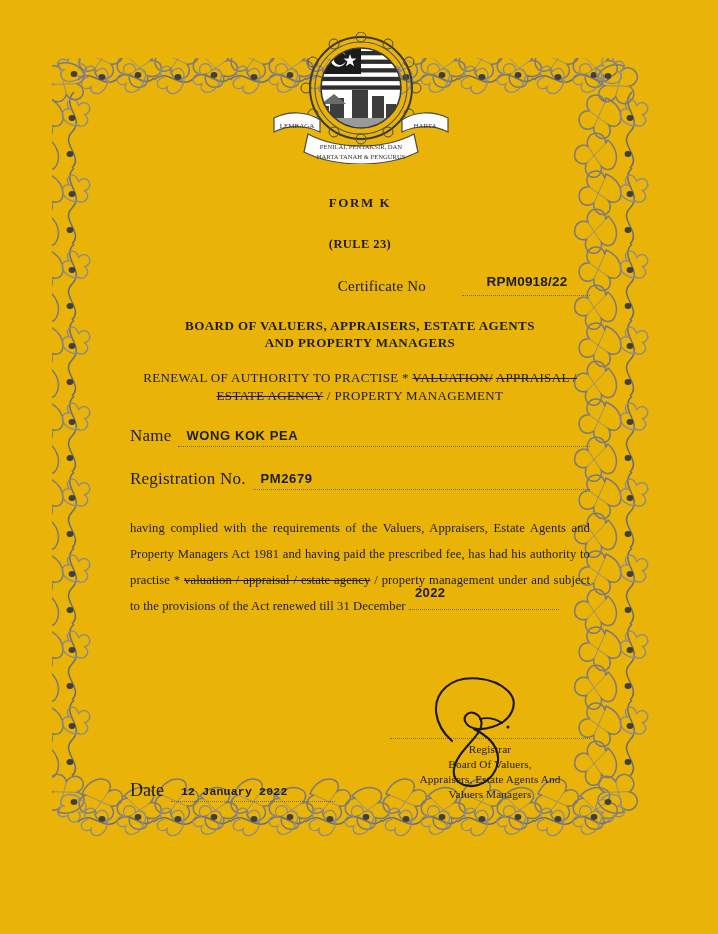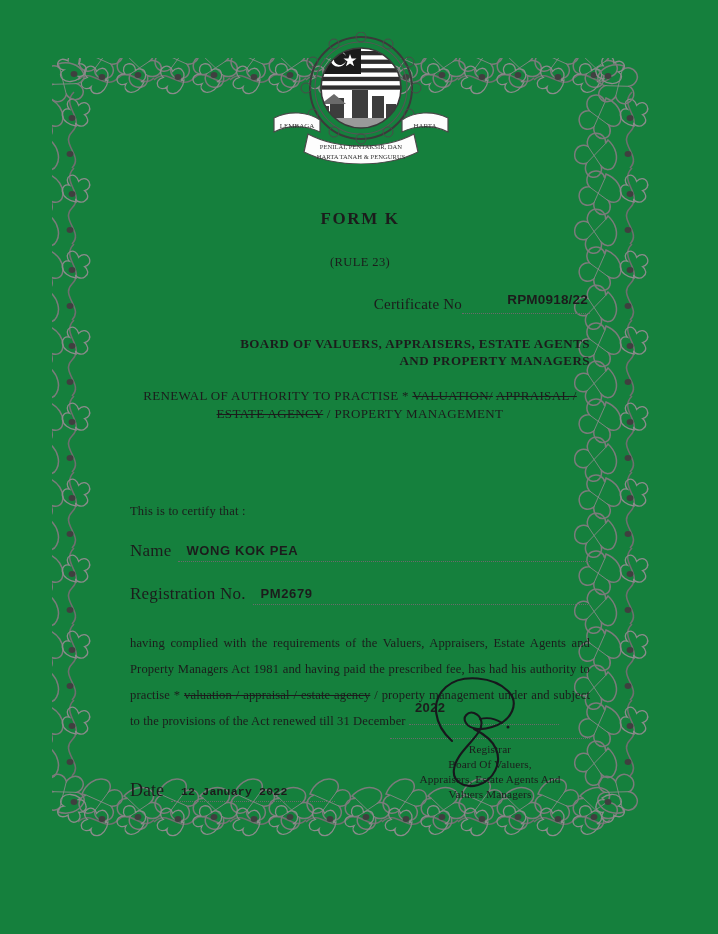--- a/index.html
+++ b/index.html
@@ -15,21 +15,21 @@
     font-family: "Liberation Serif", serif;
     color: #1c1c1c;
   }
 
   
   .page {
     position: absolute;
     left: 0; top: 0;
     width: 718px;
     height: 934px;
-    background: #15803d;
+    background: #eab308;
   }
 
   
   .border-frame {
     position: absolute;
     left: 52px;
     top: 58px;
     width: 604px;
     height: 782px;
     pointer-events: none;
@@ -50,27 +50,27 @@
   .content {
     position: absolute;
     left: 130px;
     top: 185px;
     width: 460px;
   }
 
   .form-title {
     text-align: center;
     font-weight: bold;
-    font-size: 17px;
+    font-size: 13px;
     letter-spacing: 1.6px;
-    margin-top: 24px;
+    margin-top: 10px;
   }
   .rule-line {
     text-align: center;
-    font-weight: normal;
+    font-weight: bold;
     font-size: 12.5px;
     letter-spacing: 0.4px;
     margin-top: 26px;
   }
 
   .cert-no-row {
     margin-top: 24px;
     display: flex;
     justify-content: flex-end;
     align-items: flex-end;
@@ -78,34 +78,35 @@
   .cert-no-label {
     font-size: 15px;
     letter-spacing: 0.2px;
     padding-bottom: 1px;
   }
   .cert-no-slot {
     position: relative;
     min-width: 122px;
     border-bottom: 1px dotted #6a6a6a;
     padding: 0 2px 1px 4px;
-    text-align: right;
+    text-align: center;
+    margin-left: 36px;
   }
   .cert-no-value {
     font-family: "Liberation Sans", sans-serif;
     font-weight: bold;
     font-size: 13.5px;
     letter-spacing: 0.2px;
     position: relative;
     top: -4px;
     display: inline-block;
   }
 
   .board-title {
-    text-align: right;
+    text-align: center;
     font-weight: bold;
     font-size: 13px;
     letter-spacing: 0.45px;
     line-height: 1.28;
     margin-top: 22px;
   }
   .renewal-title {
     text-align: center;
     font-weight: normal;
     font-size: 13px;
@@ -413,21 +414,20 @@
       <div>AND PROPERTY MANAGERS</div>
     </div>
 
     <div class="renewal-title">
       <span>RENEWAL OF AUTHORITY TO PRACTISE *</span>
       <span class="struck">VALUATION/</span>
       <span class="struck">APPRAISAL / ESTATE AGENCY</span>
       <span>/ PROPERTY MANAGEMENT</span>
     </div>
 
-    <div class="certify-line">This is to certify that :</div>
 
     <div class="field-row">
       <span class="field-label">Name</span>
       <span class="field-slot">
         <span class="field-value">WONG KOK PEA</span>
       </span>
     </div>
 
     <div class="field-row">
       <span class="field-label">Registration No.</span>

